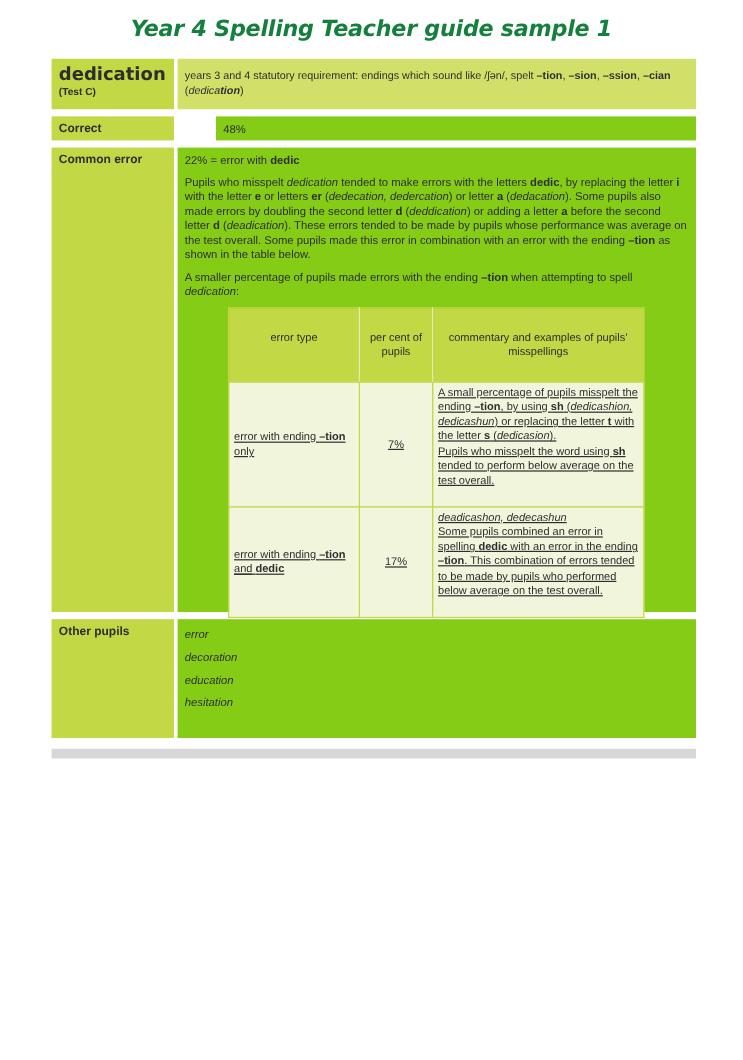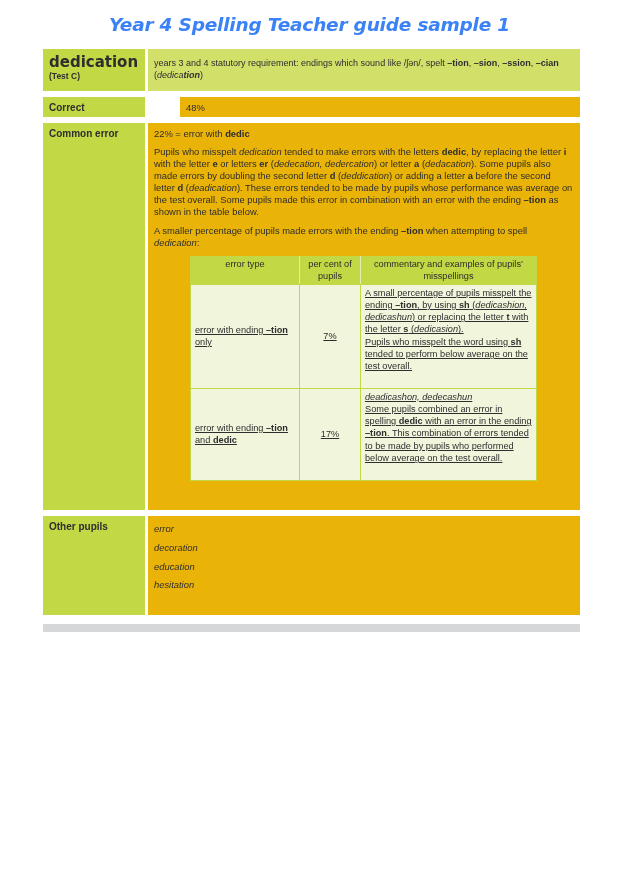--- a/index.html
+++ b/index.html
@@ -1,33 +1,33 @@
 <!DOCTYPE html>
 <html><head>
 <meta charset="utf-8">
 <style>
   html, body { margin: 0; padding: 0; background: #ffffff; }
   body { width: 619px; height: 883px; position: relative; font-family: "Liberation Sans", sans-serif; color: #2b2b2b; }
-  .title { position: absolute; left: 0; width: 619px; top: 14px; text-align: center; font-family: "DejaVu Sans", sans-serif; font-weight: bold; font-style: italic; font-size: 18.5px; color: #3b82f6; letter-spacing: -0.2px; }
+  .title { position: absolute; left: 0; width: 619px; top: 14px; text-align: center; font-family: "DejaVu Sans", sans-serif; font-weight: bold; font-style: italic; font-size: 18.5px; color: #15803d; letter-spacing: -0.2px; }
   .row { position: absolute; left: 43px; width: 537px; display: flex; }
   .lab { width: 102px; background: #c2d844; padding: 5px 0 0 6px; box-sizing: border-box; font-weight: bold; font-size: 10px; color: #2e2e2e; }
   .gap { width: 3px; background: #ffffff; }
-  .val { flex: 1; background: #eab308; padding: 5px 6px 0 6px; box-sizing: border-box; font-size: 9.4px; line-height: 12px; color: #2e2e2e; }
+  .val { flex: 1; background: #84cc16; padding: 5px 6px 0 6px; box-sizing: border-box; font-size: 9.4px; line-height: 12px; color: #2e2e2e; }
   .r1 { top: 49px; height: 42px; }
   .r1 .lab { padding-top: 5px; }
   .r1 .word { font-family: "DejaVu Sans", sans-serif; font-size: 15px; font-weight: bold; line-height: 17px; color: #2e2e2e; }
   .r1 .sub { font-size: 8.5px; font-weight: bold; line-height: 10px; }
   .r1 .val { background: #d2e06a; padding-top: 8px; font-size: 9px; line-height: 12px; }
   .r2 { top: 97px; height: 20px; gap: 16px; }
   .r3 { top: 123px; height: 387px; }
   .r3 .val { padding-top: 5px; }
   .p { margin: 0 0 7px 0; }
   .p1 { margin: 0 0 6px 0; }
   .tbl { margin-left: 36px; width: 347px; border-collapse: collapse; font-size: 9.2px; line-height: 12.3px; }
-  .tbl th { background: #c2d844; font-weight: normal; text-align: center; padding: 1px 3px; border: 1.5px solid #c2d844; border-right: 1.5px solid #e3ecb0; vertical-align: top; height: 25px; box-sizing: border-box; }
+  .tbl th { background: #c2d844; font-weight: normal; text-align: center; padding: 18px 3px; border: 1.5px solid #c2d844; border-right: 1.5px solid #e3ecb0; vertical-align: top; height: 25px; box-sizing: border-box; }
   .tbl th:last-child { border-right: 1.5px solid #c2d844; }
   .tbl td { background: #f0f5dc; border: 1.5px solid #c2d844; padding: 2px 4px; vertical-align: middle; text-decoration: underline; }
   .tbl td.c1 { width: 100px; }
   .tbl td.c2 { text-align: center; width: 52px; }
   .tbl td.c3 { text-align: left; vertical-align: top; padding: 2px 4px 3px 4px; }
   .r4 { top: 516px; height: 99px; }
   .r4 .val { padding: 0; display: flex; flex-direction: column; }
   .r4 .hdr { background: #d2e06a; height: 23px; padding: 5px 6px 0 6px; box-sizing: border-box; }
   .r4 .words { padding: 4px 6px 0 6px; }
   .r4 .w { font-style: italic; line-height: 18.8px; font-size: 9.4px; }

